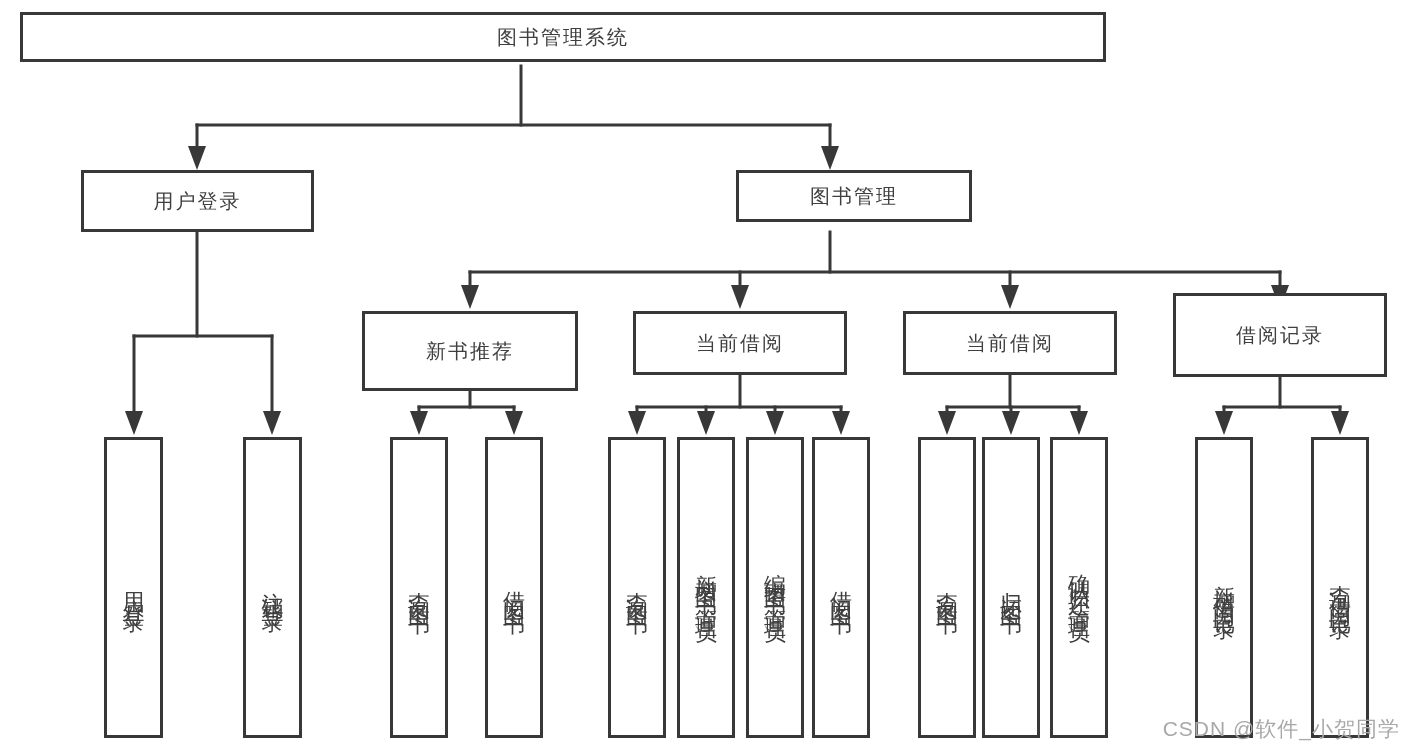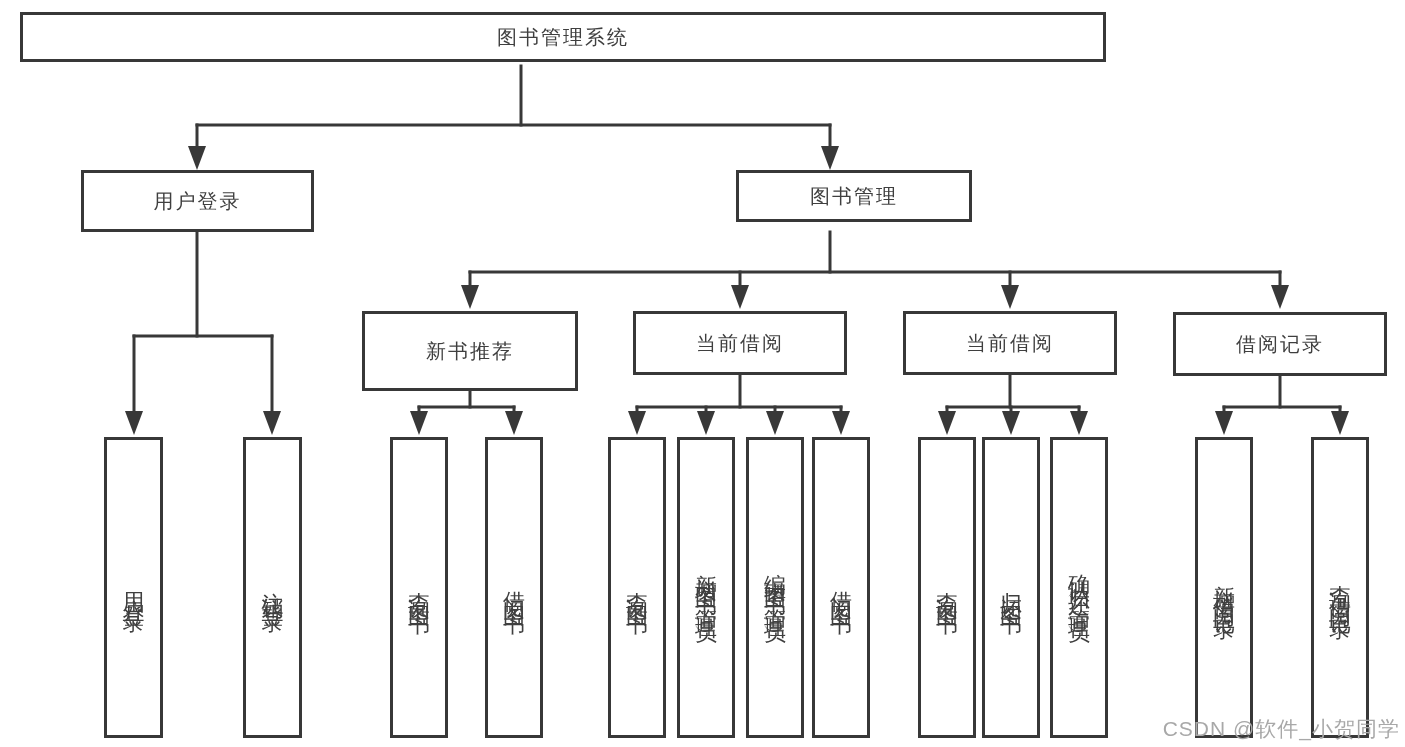--- a/index.html
+++ b/index.html
@@ -109,21 +109,21 @@
     </svg>
 
   <div class="box" style="left:20px;top:12px;width:1086px;height:50px">图书管理系统</div>
 
   <div class="box" style="left:81px;top:170px;width:233px;height:62px">用户登录</div>
   <div class="box" style="left:736px;top:170px;width:236px;height:52px">图书管理</div>
 
   <div class="box" style="left:362px;top:311px;width:216px;height:80px">新书推荐</div>
   <div class="box" style="left:633px;top:311px;width:214px;height:64px">当前借阅</div>
   <div class="box" style="left:903px;top:311px;width:214px;height:64px">当前借阅</div>
-  <div class="box" style="left:1173px;top:312px;width:214px;height:64px">借阅记录</div>
+  <div class="box" style="left:1173px;top:293px;width:214px;height:84px">借阅记录</div>
 
   <div class="box leaf" style="left:104px;top:437px;width:59px;height:301px">用户登录</div>
   <div class="box leaf" style="left:243px;top:437px;width:59px;height:301px">注销登录</div>
 
   <div class="box leaf" style="left:390px;top:437px;width:58px;height:301px">查询图书</div>
   <div class="box leaf" style="left:485px;top:437px;width:58px;height:301px">借阅图书</div>
 
   <div class="box leaf" style="left:608px;top:437px;width:58px;height:301px">查询图书</div>
   <div class="box leaf" style="left:677px;top:437px;width:58px;height:301px">新增图书（管理员）</div>
   <div class="box leaf" style="left:746px;top:437px;width:58px;height:301px">编辑图书（管理员）</div>

